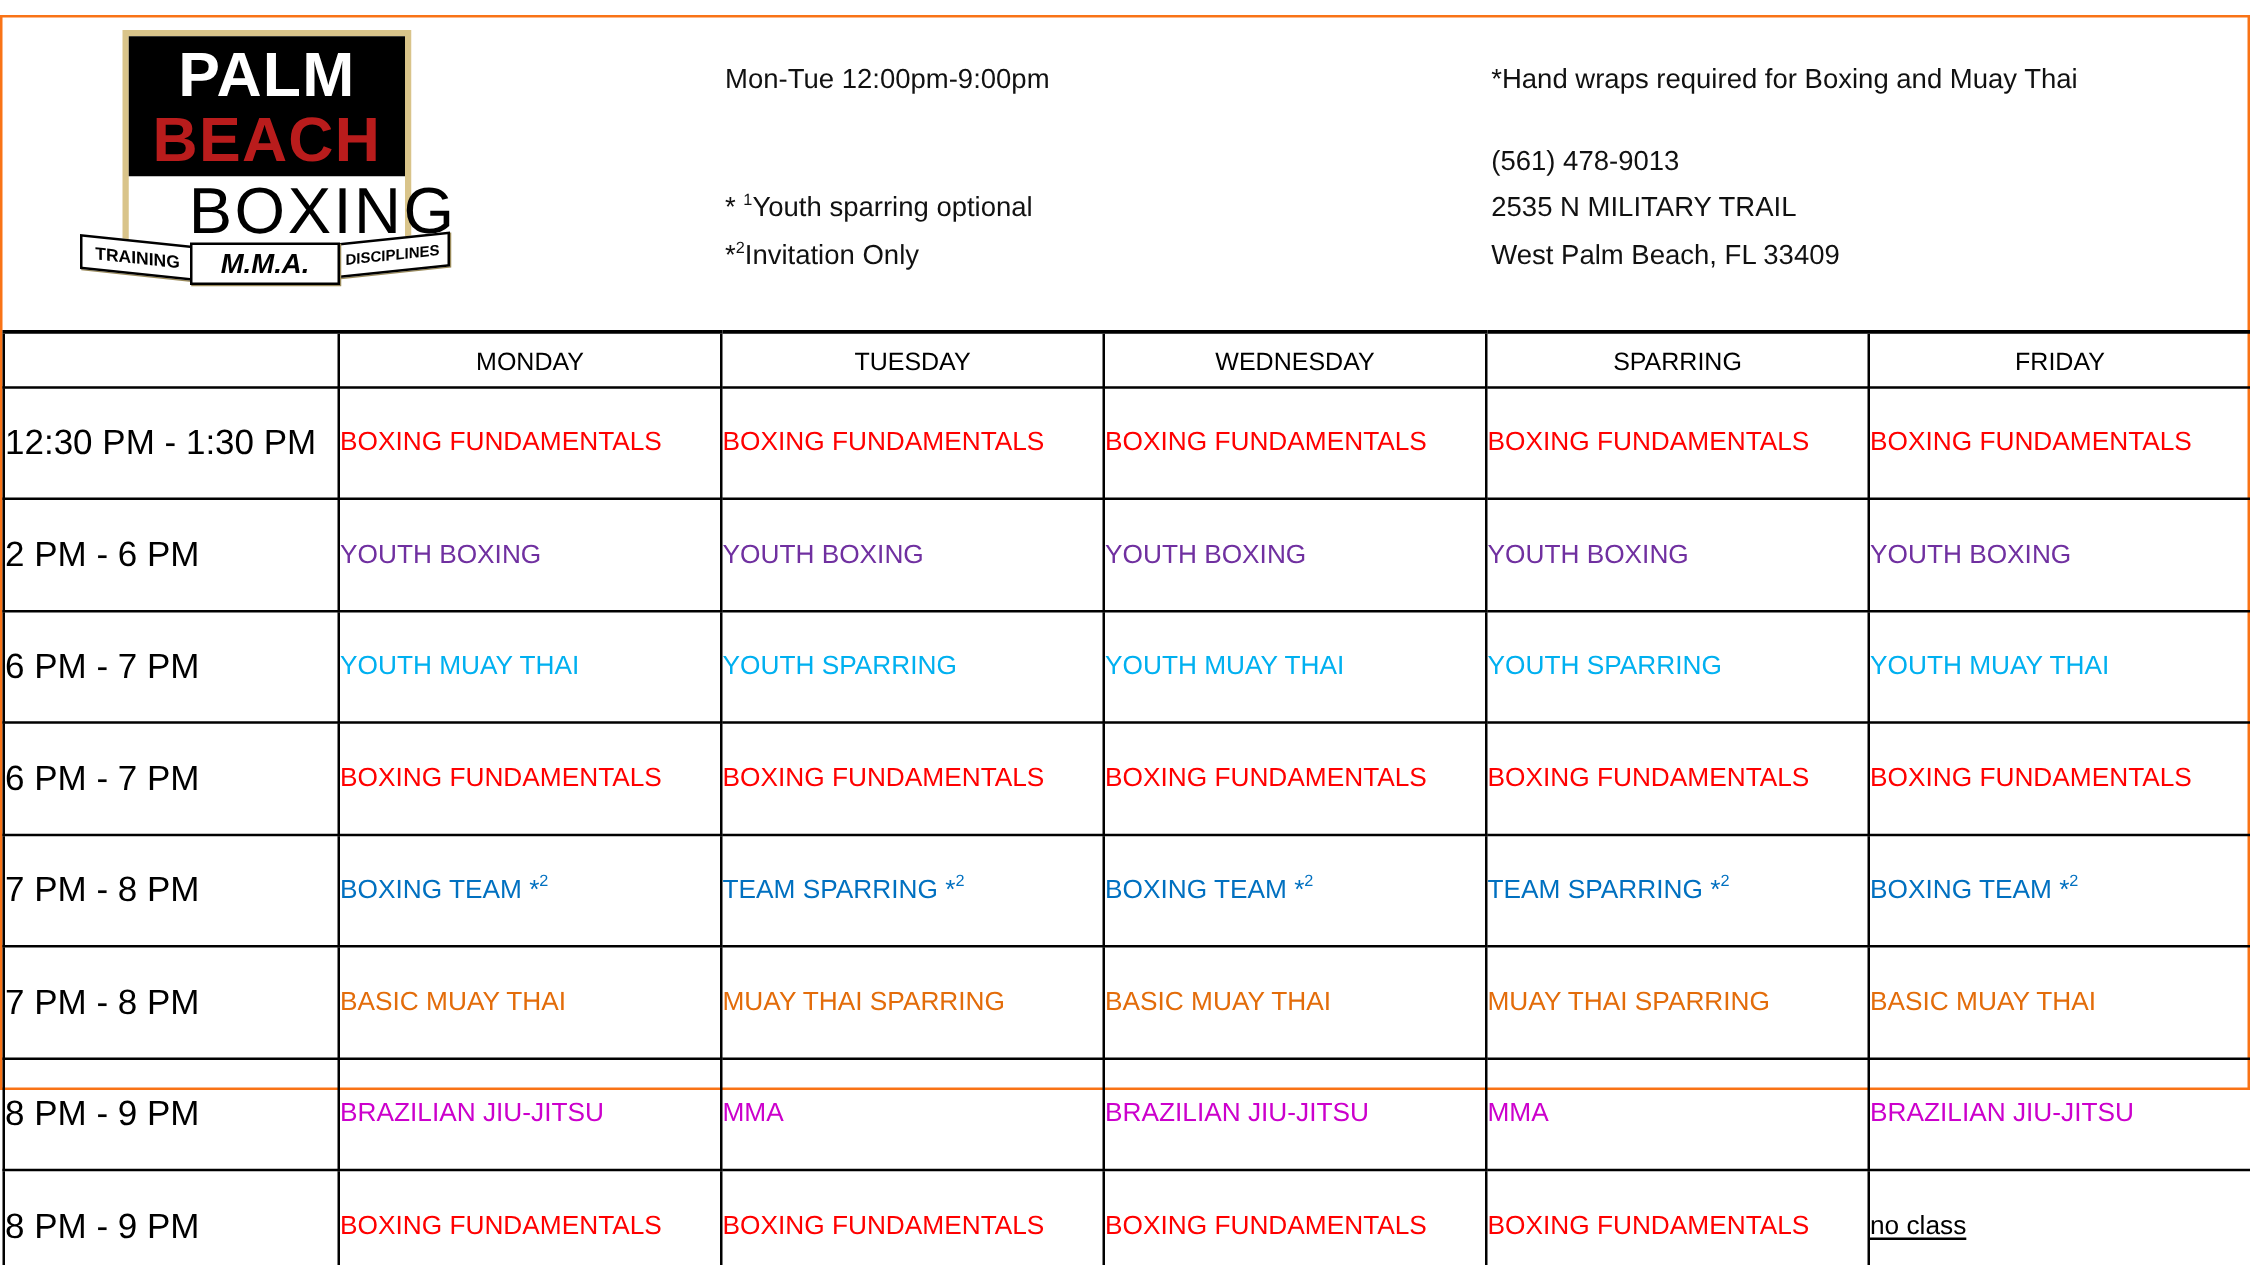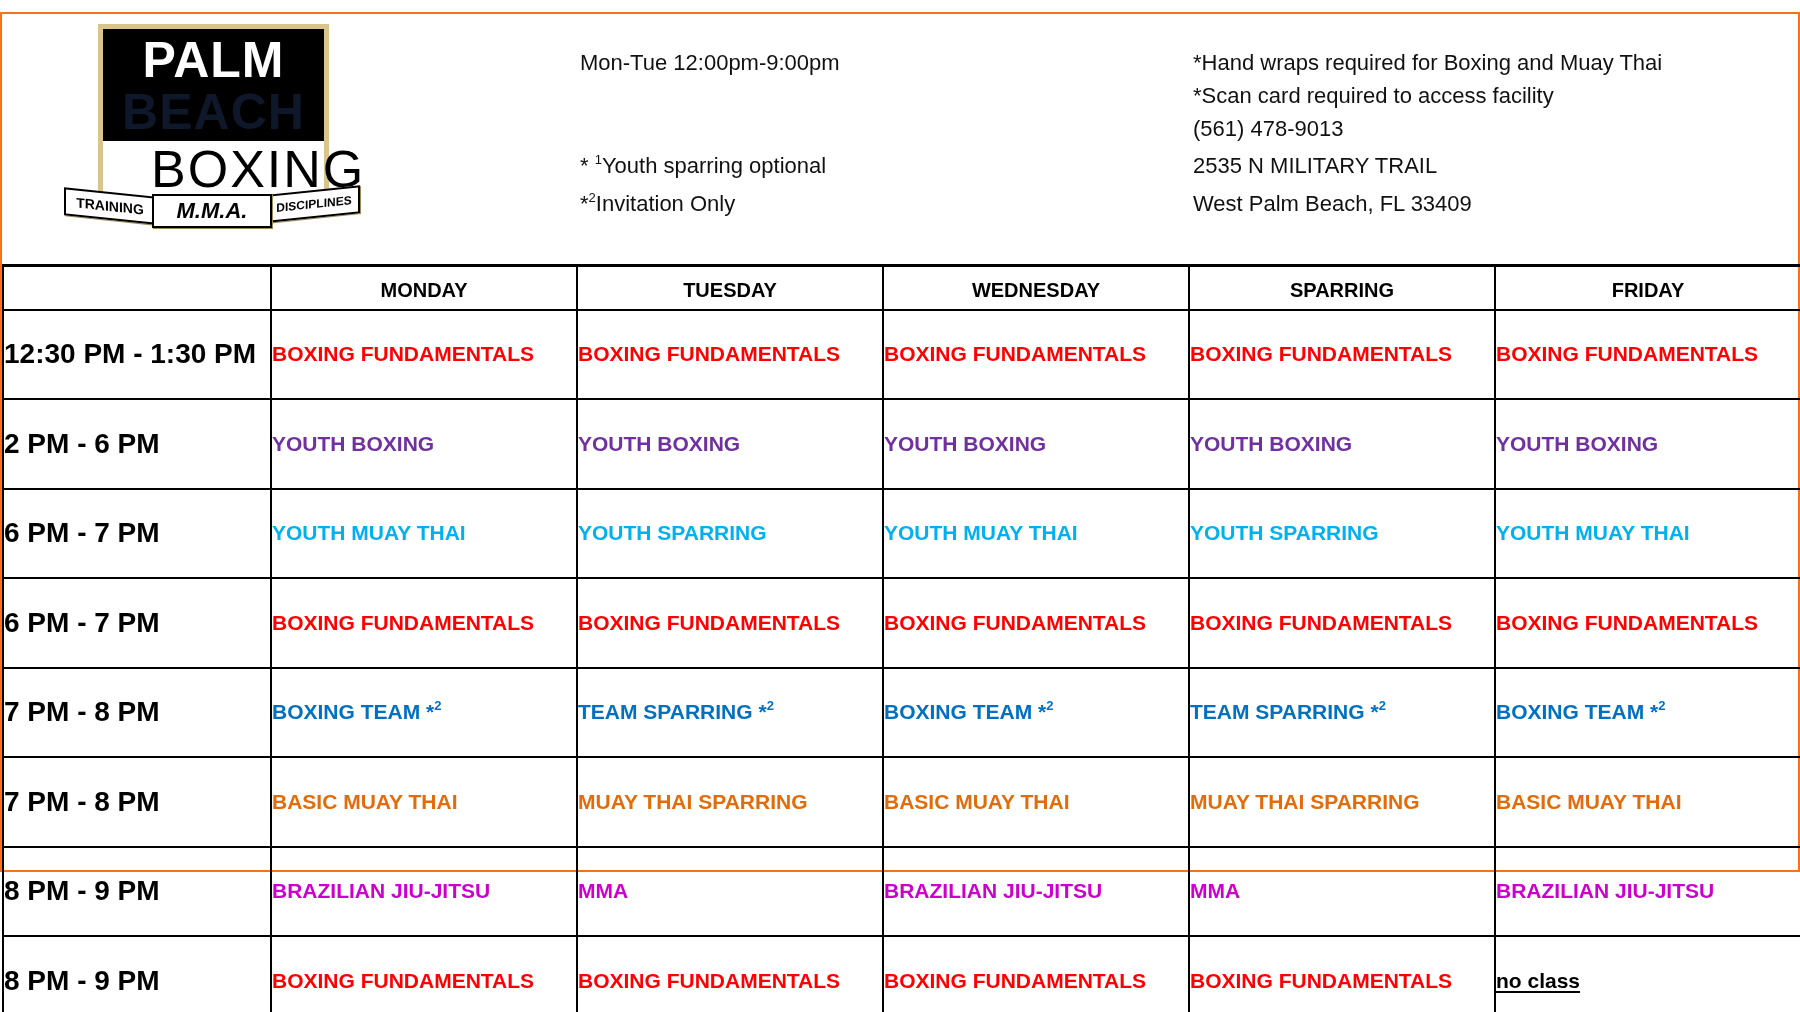--- a/index.html
+++ b/index.html
@@ -8,35 +8,35 @@
 
   .page { position: absolute; left: 0; top: 12px; width: 1800px; height: 860px; border: 2px solid #f97316; background: #fff; }
 
   
   .logo { position: absolute; left: 58px; top: 8px; width: 305px; height: 205px; }
   .logo-box { position: absolute; left: 38px; top: 2px; width: 231px; height: 192px; background: #d9c48a; padding: 5px; }
   .logo-inner { width: 100%; height: 100%; background: #fff; position: relative; }
   .logo-black { position: absolute; left: 0; top: 0; right: 0; height: 112px; background: #000; }
   .logo-word { position: absolute; left: 0; right: 0; text-align: center; font-family: "Liberation Sans", sans-serif; font-weight: bold; line-height: 1; letter-spacing: 1px; }
   .logo-palm { top: 6px; color: #fff; font-size: 50px; }
-  .logo-beach { top: 58px; color: #0f172a; font-size: 50px; }
+  .logo-beach { top: 58px; color: #b91c1c; font-size: 50px; }
   .logo-boxing { top: 114px; color: #000; font-size: 52px; font-weight: normal; letter-spacing: 2px; padding-left: 48px; }
   .logo-banner { position: absolute; left: 0; top: 158px; width: 305px; height: 50px; }
   .banner-seg { position: absolute; background: #fff; border: 2px solid #000; box-shadow: 1px 1px 0 #9a8a5a; font-weight: bold; text-align: center; font-family: "Liberation Sans", sans-serif; }
   .banner-left { left: 4px; top: 12px; width: 92px; height: 28px; font-size: 14px; line-height: 24px; transform: skewY(6deg); }
   .banner-mid { left: 92px; top: 14px; width: 120px; height: 34px; font-size: 22px; line-height: 30px; font-style: italic; }
   .banner-right { left: 208px; top: 10px; width: 92px; height: 28px; font-size: 12px; line-height: 24px; transform: skewY(-6deg); }
 
   
   .info { position: absolute; font-size: 22px; line-height: 1.2; color: #111; white-space: nowrap; font-family: "Liberation Sans", sans-serif; }
   .info sup { font-size: 13px; vertical-align: 9px; line-height: 0; }
 
   
   .schedule { position: absolute; left: 0; top: 250px; width: 1798px; border-collapse: collapse; table-layout: fixed; }
-  .schedule td, .schedule th { border: 2px solid #000; vertical-align: middle; font-weight: bold; font-family: "Liberation Sans", sans-serif; }
+  .schedule td, .schedule th { border: 2px solid #000; vertical-align: middle; font-weight: normal; font-family: "Liberation Sans", sans-serif; }
   .schedule tr:first-child th { border-top: 3px solid #000; }
   .schedule th { height: 44px; font-size: 20px; padding-top: 6px; color: #000; }
   .schedule td { height: 89.5px; font-size: 21px; white-space: nowrap; }
   .schedule td.time { color: #000; font-size: 28px; }
   .col-time { width: 268px; }
   .col-day { width: 306px; }
   .cls sup { font-size: 13px; vertical-align: 9px; line-height: 0; }
   .noclass { color: #000; text-decoration: underline; text-decoration-thickness: 2px; text-underline-offset: 3px; }
 </style>
 </head>
@@ -58,21 +58,20 @@
       <div class="banner-seg banner-right">DISCIPLINES</div>
       <div class="banner-seg banner-mid">M.M.A.</div>
     </div>
   </div>
 
   <div class="info" style="left:578px; top:36px;">Mon-Tue 12:00pm-9:00pm</div>
   <div class="info" style="left:578px; top:139px;"><span>* </span><sup>1</sup><span>Youth sparring optional</span></div>
   <div class="info" style="left:578px; top:177px;"><span>*</span><sup>2</sup><span>Invitation Only</span></div>
 
   <div class="info" style="left:1191px; top:36px;">*Hand wraps required for Boxing and Muay Thai</div>
-  <div class="info" style="left:1191px; top:69px;">*Scan card required to access facility</div>
   <div class="info" style="left:1191px; top:102px;">(561) 478-9013</div>
   <div class="info" style="left:1191px; top:139px;">2535 N MILITARY TRAIL</div>
   <div class="info" style="left:1191px; top:177px;">West Palm Beach, FL 33409</div>
 
   <table class="schedule">
     <colgroup>
       <col class="col-time">
         <col class="col-day">
         <col class="col-day">
         <col class="col-day">

